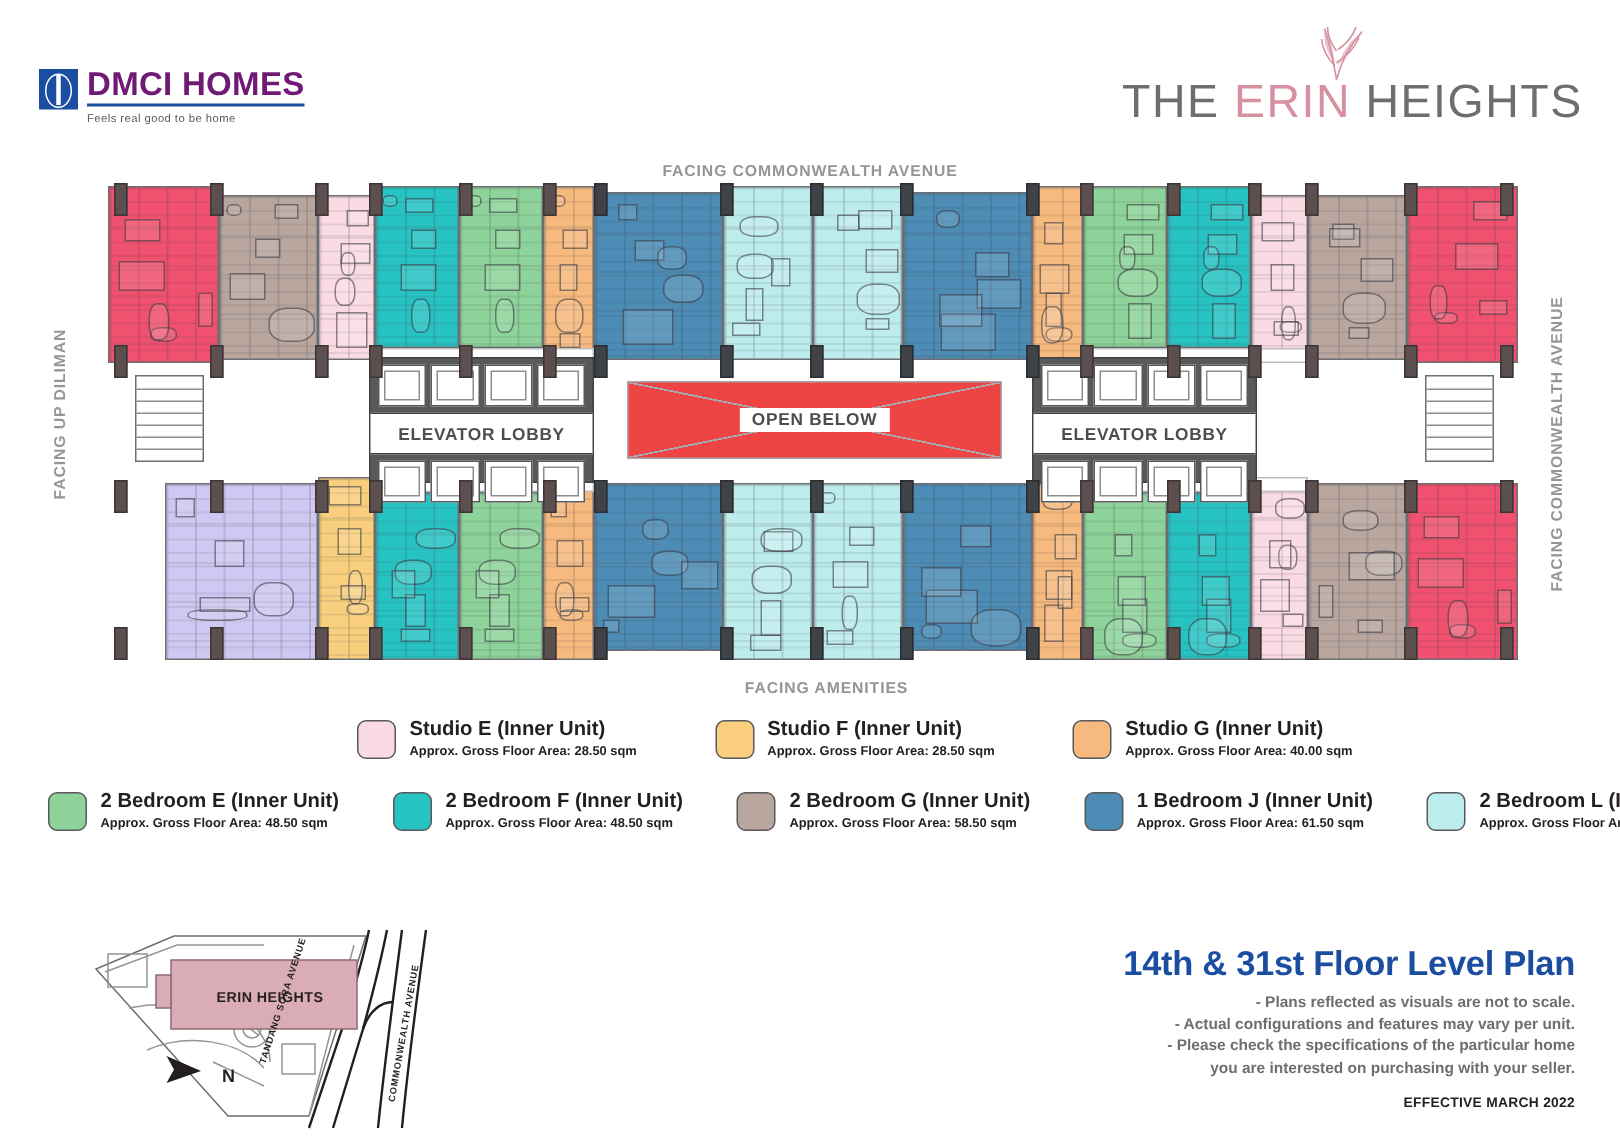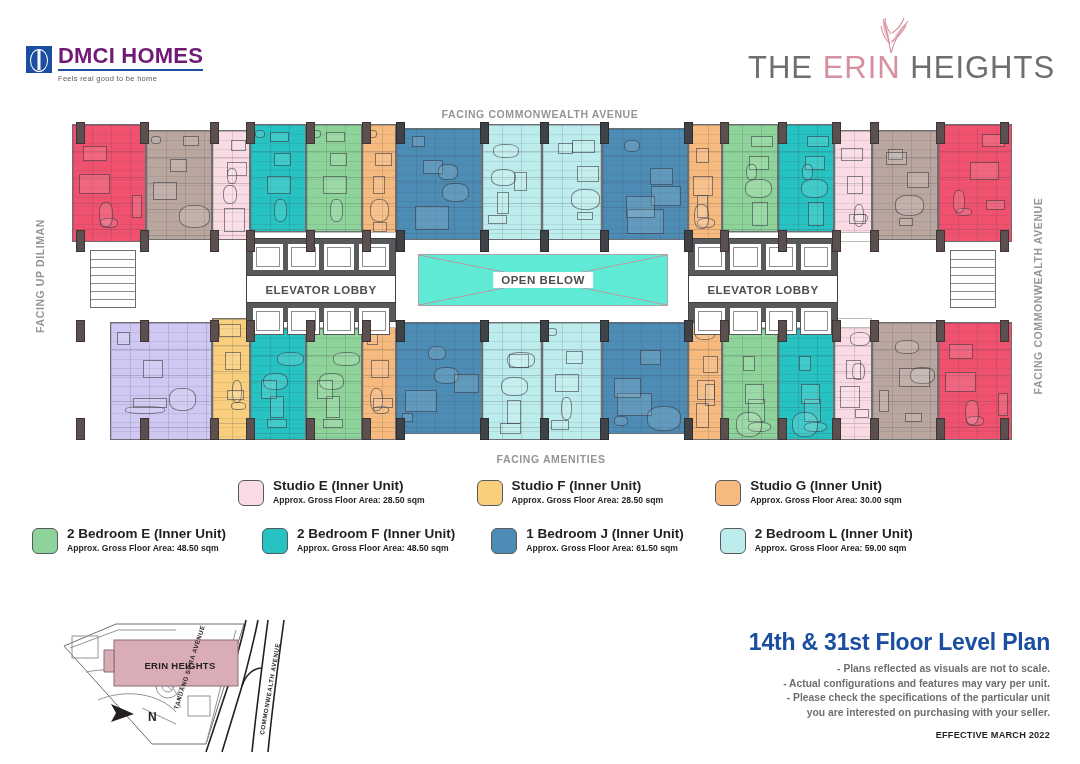--- a/index.html
+++ b/index.html
@@ -94,21 +94,21 @@
     border-top:1px solid #414042; border-bottom:1px solid #414042;
   }
   .lift-row { display:flex; gap:3px; padding:4px 5px; }
   .lift {
     flex:1; height:28px; background:#ffffff; border:1px solid #58595b;
   }
   .lift i { display:block; margin:3px; height:20px; border:1px solid #8d8d8f; }
 
   
   #open-below {
-    position:absolute; background:#5eead4; border:1px solid #a7a9ac;text-align:center;
+    position:absolute; background:#ef4444; border:1px solid #a7a9ac;text-align:center;
   }
   #open-below .x { position:absolute; inset:0; }
   #open-below .x:before, #open-below .x:after {
     content:""; position:absolute; left:0; top:0; width:100%; height:100%;
     background:linear-gradient(to bottom right, transparent calc(50% - .6px), #a7a9ac calc(50% - .6px), #a7a9ac calc(50% + .6px), transparent calc(50% + .6px));
   }
   #open-below .x:after { transform:scaleX(-1); }
   #open-below span {
     position:absolute; left:50%; top:50%; transform:translate(-50%,-50%);
     background:#ffffff; padding:2px 8px; color:#4d4d4f;
@@ -625,37 +625,44 @@
         <div class="sw" style="background: rgb(249, 207, 126);"></div>
         <div class="lg-text">
           <div class="lg-title">Studio F (Inner Unit)</div>
           <div class="lg-sub">Approx. Gross Floor Area: 28.50 sqm</div>
         </div>
       </div>
       <div class="lg-item" style="margin-left: 52px;">
         <div class="sw" style="background: rgb(246, 185, 126);"></div>
         <div class="lg-text">
           <div class="lg-title">Studio G (Inner Unit)</div>
-          <div class="lg-sub">Approx. Gross Floor Area: 30.00 sqm</div>
+          <div class="lg-sub">Approx. Gross Floor Area: 40.00 sqm</div>
         </div>
       </div>
     </div>
   <div class="lg-row" id="lg-row-2" style="left:32px; top:48px;">
       <div class="lg-item">
         <div class="sw" style="background: rgb(142, 212, 154);"></div>
         <div class="lg-text">
           <div class="lg-title">2 Bedroom E (Inner Unit)</div>
           <div class="lg-sub">Approx. Gross Floor Area: 48.50 sqm</div>
         </div>
       </div>
       <div class="lg-item" style="margin-left: 36px;">
         <div class="sw" style="background: rgb(39, 195, 195);"></div>
         <div class="lg-text">
           <div class="lg-title">2 Bedroom F (Inner Unit)</div>
           <div class="lg-sub">Approx. Gross Floor Area: 48.50 sqm</div>
+        </div>
+      </div>
+      <div class="lg-item" style="margin-left: 36px;">
+        <div class="sw" style="background: rgb(185, 167, 159);"></div>
+        <div class="lg-text">
+          <div class="lg-title">2 Bedroom G (Inner Unit)</div>
+          <div class="lg-sub">Approx. Gross Floor Area: 58.50 sqm</div>
         </div>
       </div>
       <div class="lg-item" style="margin-left: 36px;">
         <div class="sw" style="background: rgb(77, 140, 181);"></div>
         <div class="lg-text">
           <div class="lg-title">1 Bedroom J (Inner Unit)</div>
           <div class="lg-sub">Approx. Gross Floor Area: 61.50 sqm</div>
         </div>
       </div>
       <div class="lg-item" style="margin-left: 36px;">
@@ -700,17 +707,17 @@
   <div class="vic-street" style="left:116px; top:96px; transform:rotate(-72deg); transform-origin:left top;">TANDANG SORA AVENUE</div>
   <div class="vic-street" style="left:202px; top:122px; transform:rotate(-80deg); transform-origin:left top;">COMMONWEALTH  AVENUE</div>
   <div id="vic-n">N</div>
 </div>
 
 <div id="footer-right">
   <div id="plan-title">14th &amp; 31st Floor Level Plan</div>
   <div id="notes">
       <div class="note">- Plans reflected as visuals are not to scale.</div>
       <div class="note">- Actual configurations and features may vary per unit.</div>
-      <div class="note">- Please check the specifications of the particular unit</div>
+      <div class="note">- Please check the specifications of the particular home</div>
       <div class="note">you are interested on purchasing with your seller.</div>
     </div>
   <div id="effective">EFFECTIVE MARCH 2022</div>
 </div>
 
 </body></html>

